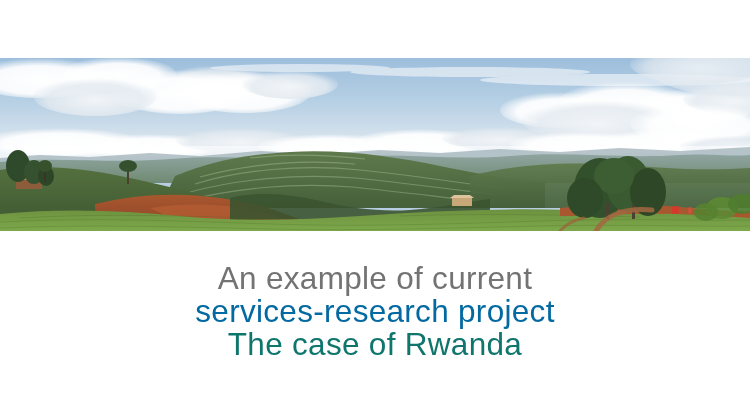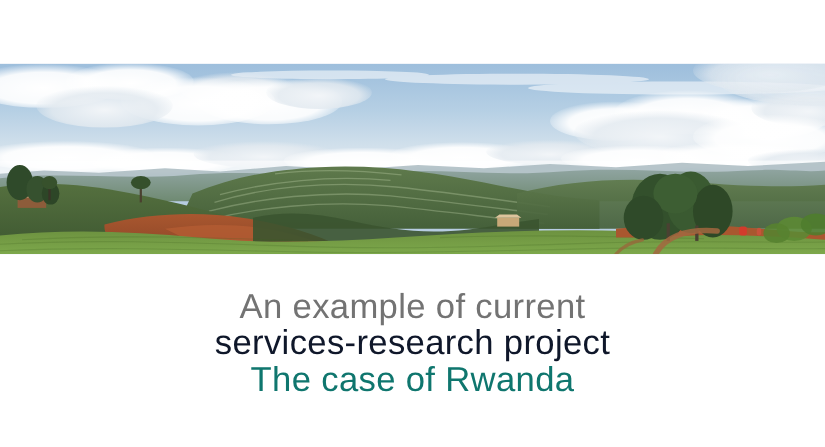--- a/index.html
+++ b/index.html
@@ -48,21 +48,21 @@
   .title-line {
     display: block;
     font-family: "Liberation Sans", sans-serif;
     font-weight: 400;
     font-size: 31.5px;
     line-height: 33px;
     letter-spacing: 0.3px;
     white-space: pre;
   }
   .title-line.l1 { color: #737373; }
-  .title-line.l2 { color: #0f172a; }
+  .title-line.l2 { color: #0369a1; }
   .title-line.l3 { color: #0f766e; }
 </style>
 </head>
 <body>
 
 <div class="slide">
 
   <div class="photo">
     <svg viewBox="0 0 750 173" preserveAspectRatio="none">
       <defs>

